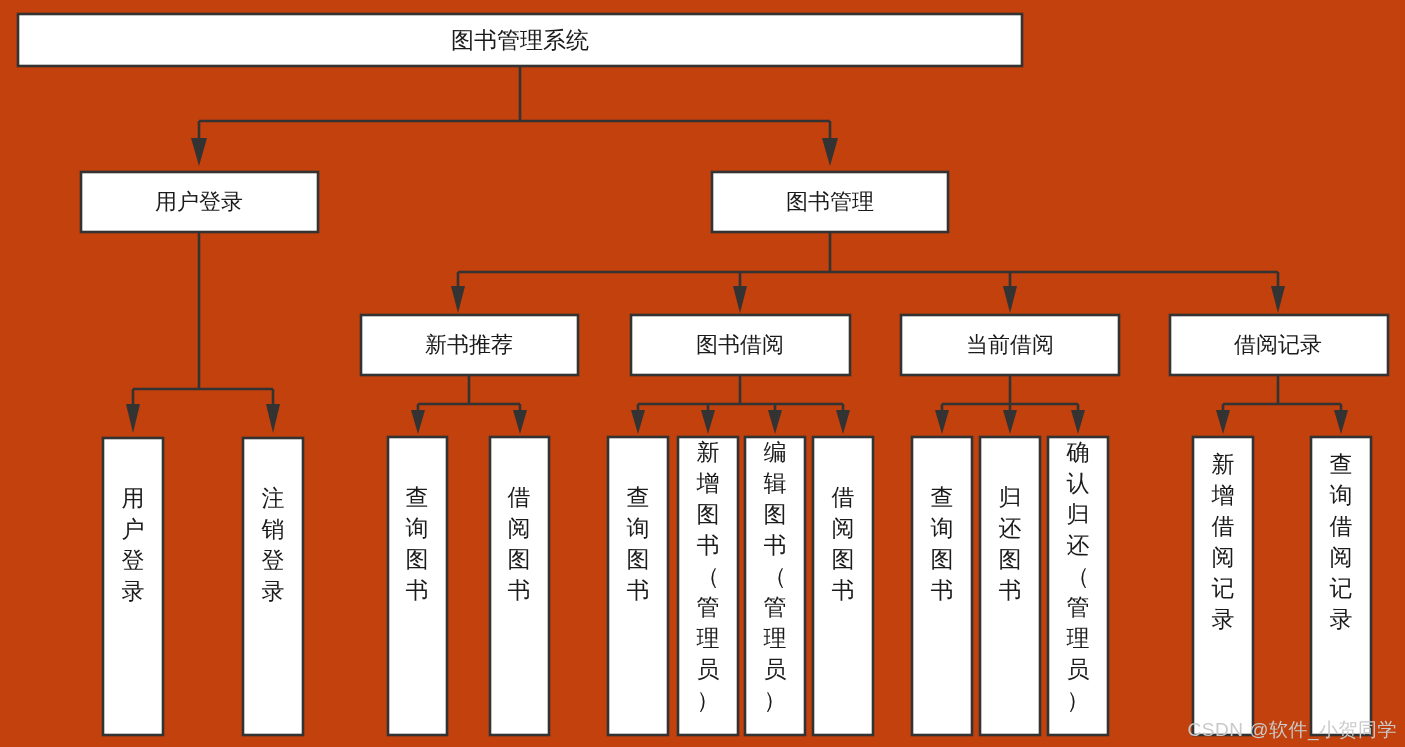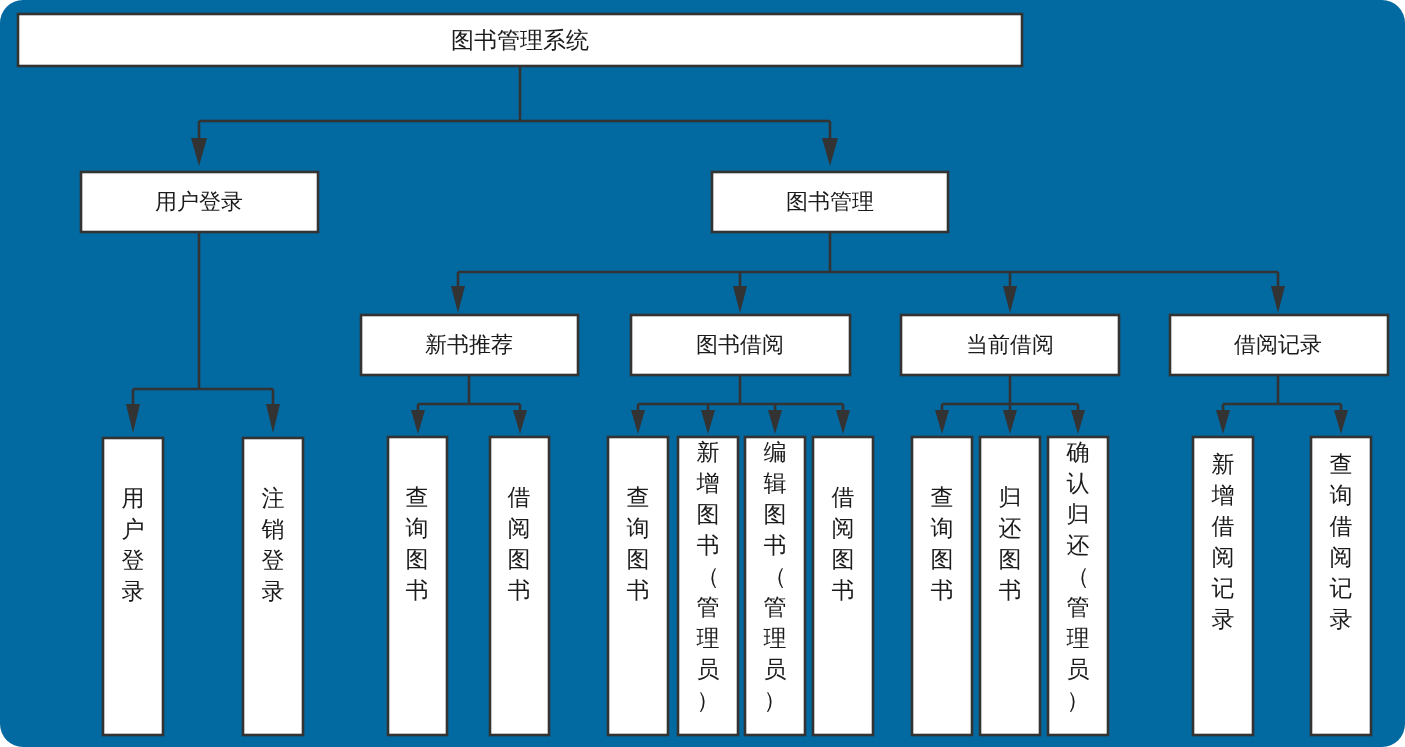--- a/index.html
+++ b/index.html
@@ -10,22 +10,21 @@
   body {
     width: 1405px;
     height: 747px;
     font-family: "Liberation Sans", "DejaVu Sans", sans-serif;
     overflow: hidden;
   }
   #diagram-root {
     position: relative;
     width: 1405px;
     height: 747px;
-    background: #0369a1;
-    border-radius: 23px;
+    background: #c2410c;
   }
   svg.flowchart {
     position: absolute;
     top: 0;
     left: 0;
     width: 1405px;
     height: 747px;
     display: block;
   }
   .node-rect {
@@ -246,14 +245,15 @@
       <text class="leaf-label" x="1223" y="472"><tspan x="1223" dy="0">新</tspan><tspan x="1223" dy="31">增</tspan><tspan x="1223" dy="31">借</tspan><tspan x="1223" dy="31">阅</tspan><tspan x="1223" dy="31">记</tspan><tspan x="1223" dy="31">录</tspan></text>
     </g>
 
     <g>
       <rect class="node-rect" x="1311" y="437" width="60" height="298"></rect>
       <text class="leaf-label" x="1341" y="472"><tspan x="1341" dy="0">查</tspan><tspan x="1341" dy="31">询</tspan><tspan x="1341" dy="31">借</tspan><tspan x="1341" dy="31">阅</tspan><tspan x="1341" dy="31">记</tspan><tspan x="1341" dy="31">录</tspan></text>
     </g>
 
   </svg>
 
+  <div class="watermark">CSDN @软件_小贺同学</div>
 
 </div>
 
 </body></html>

